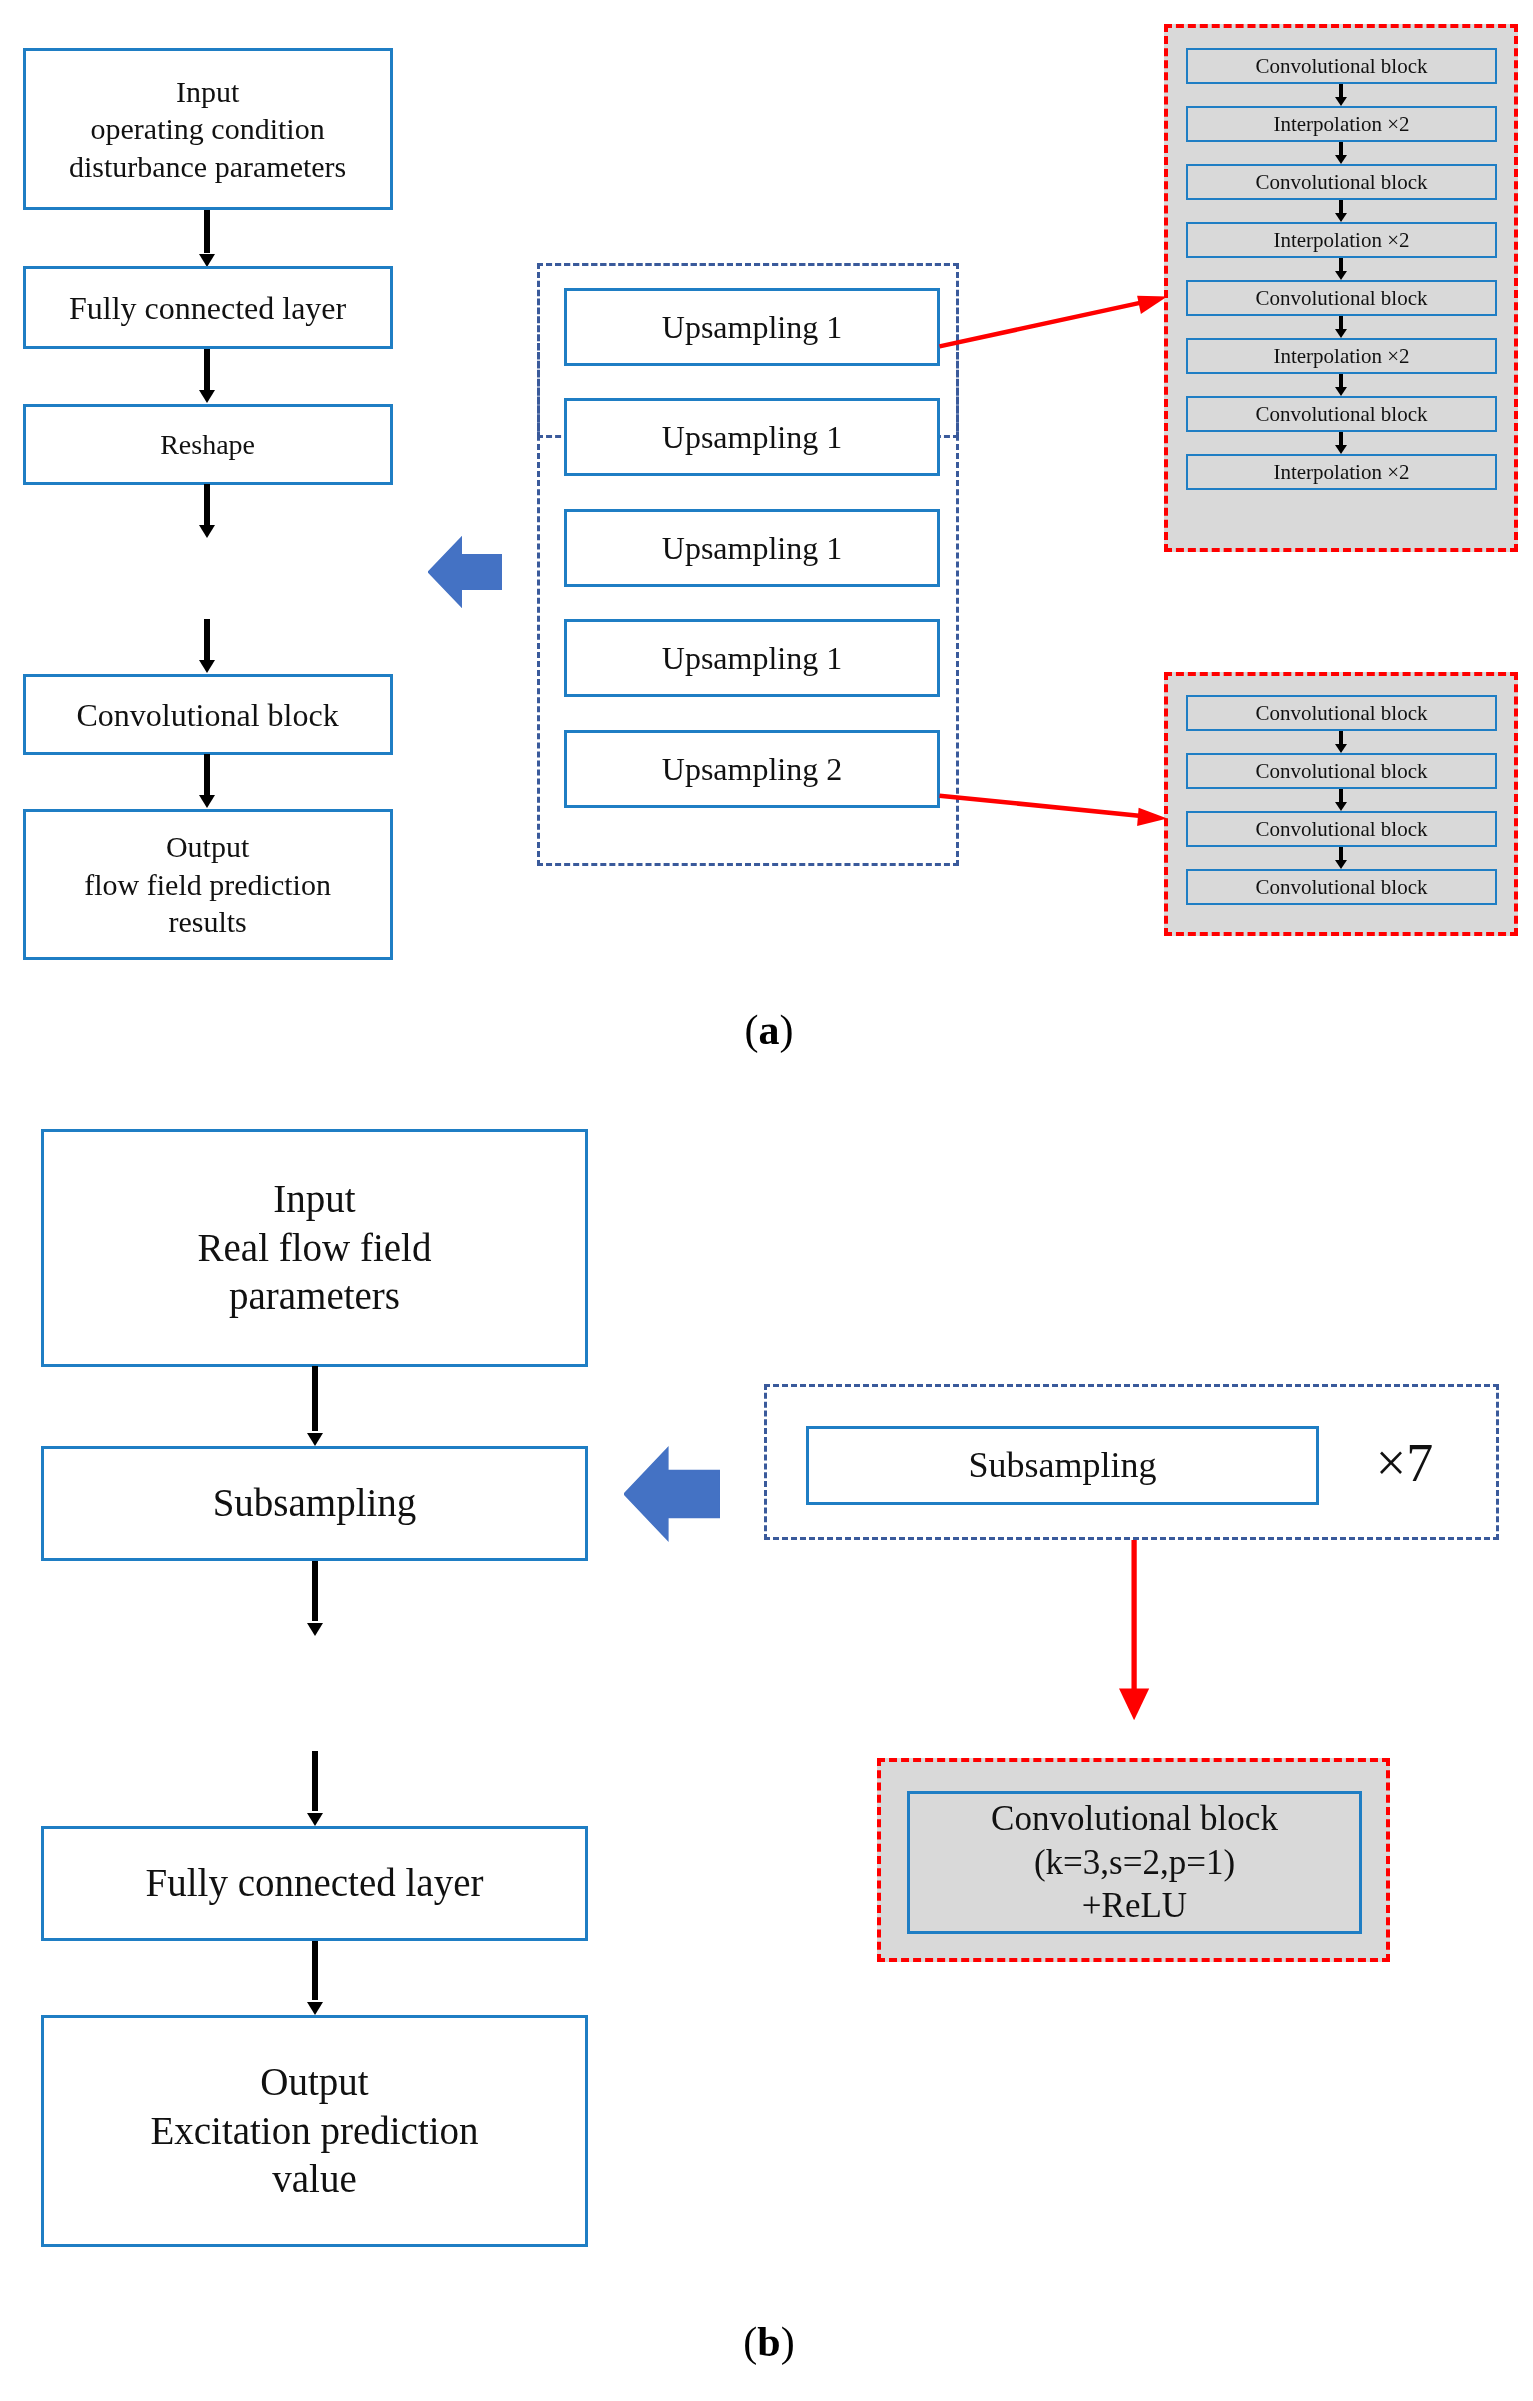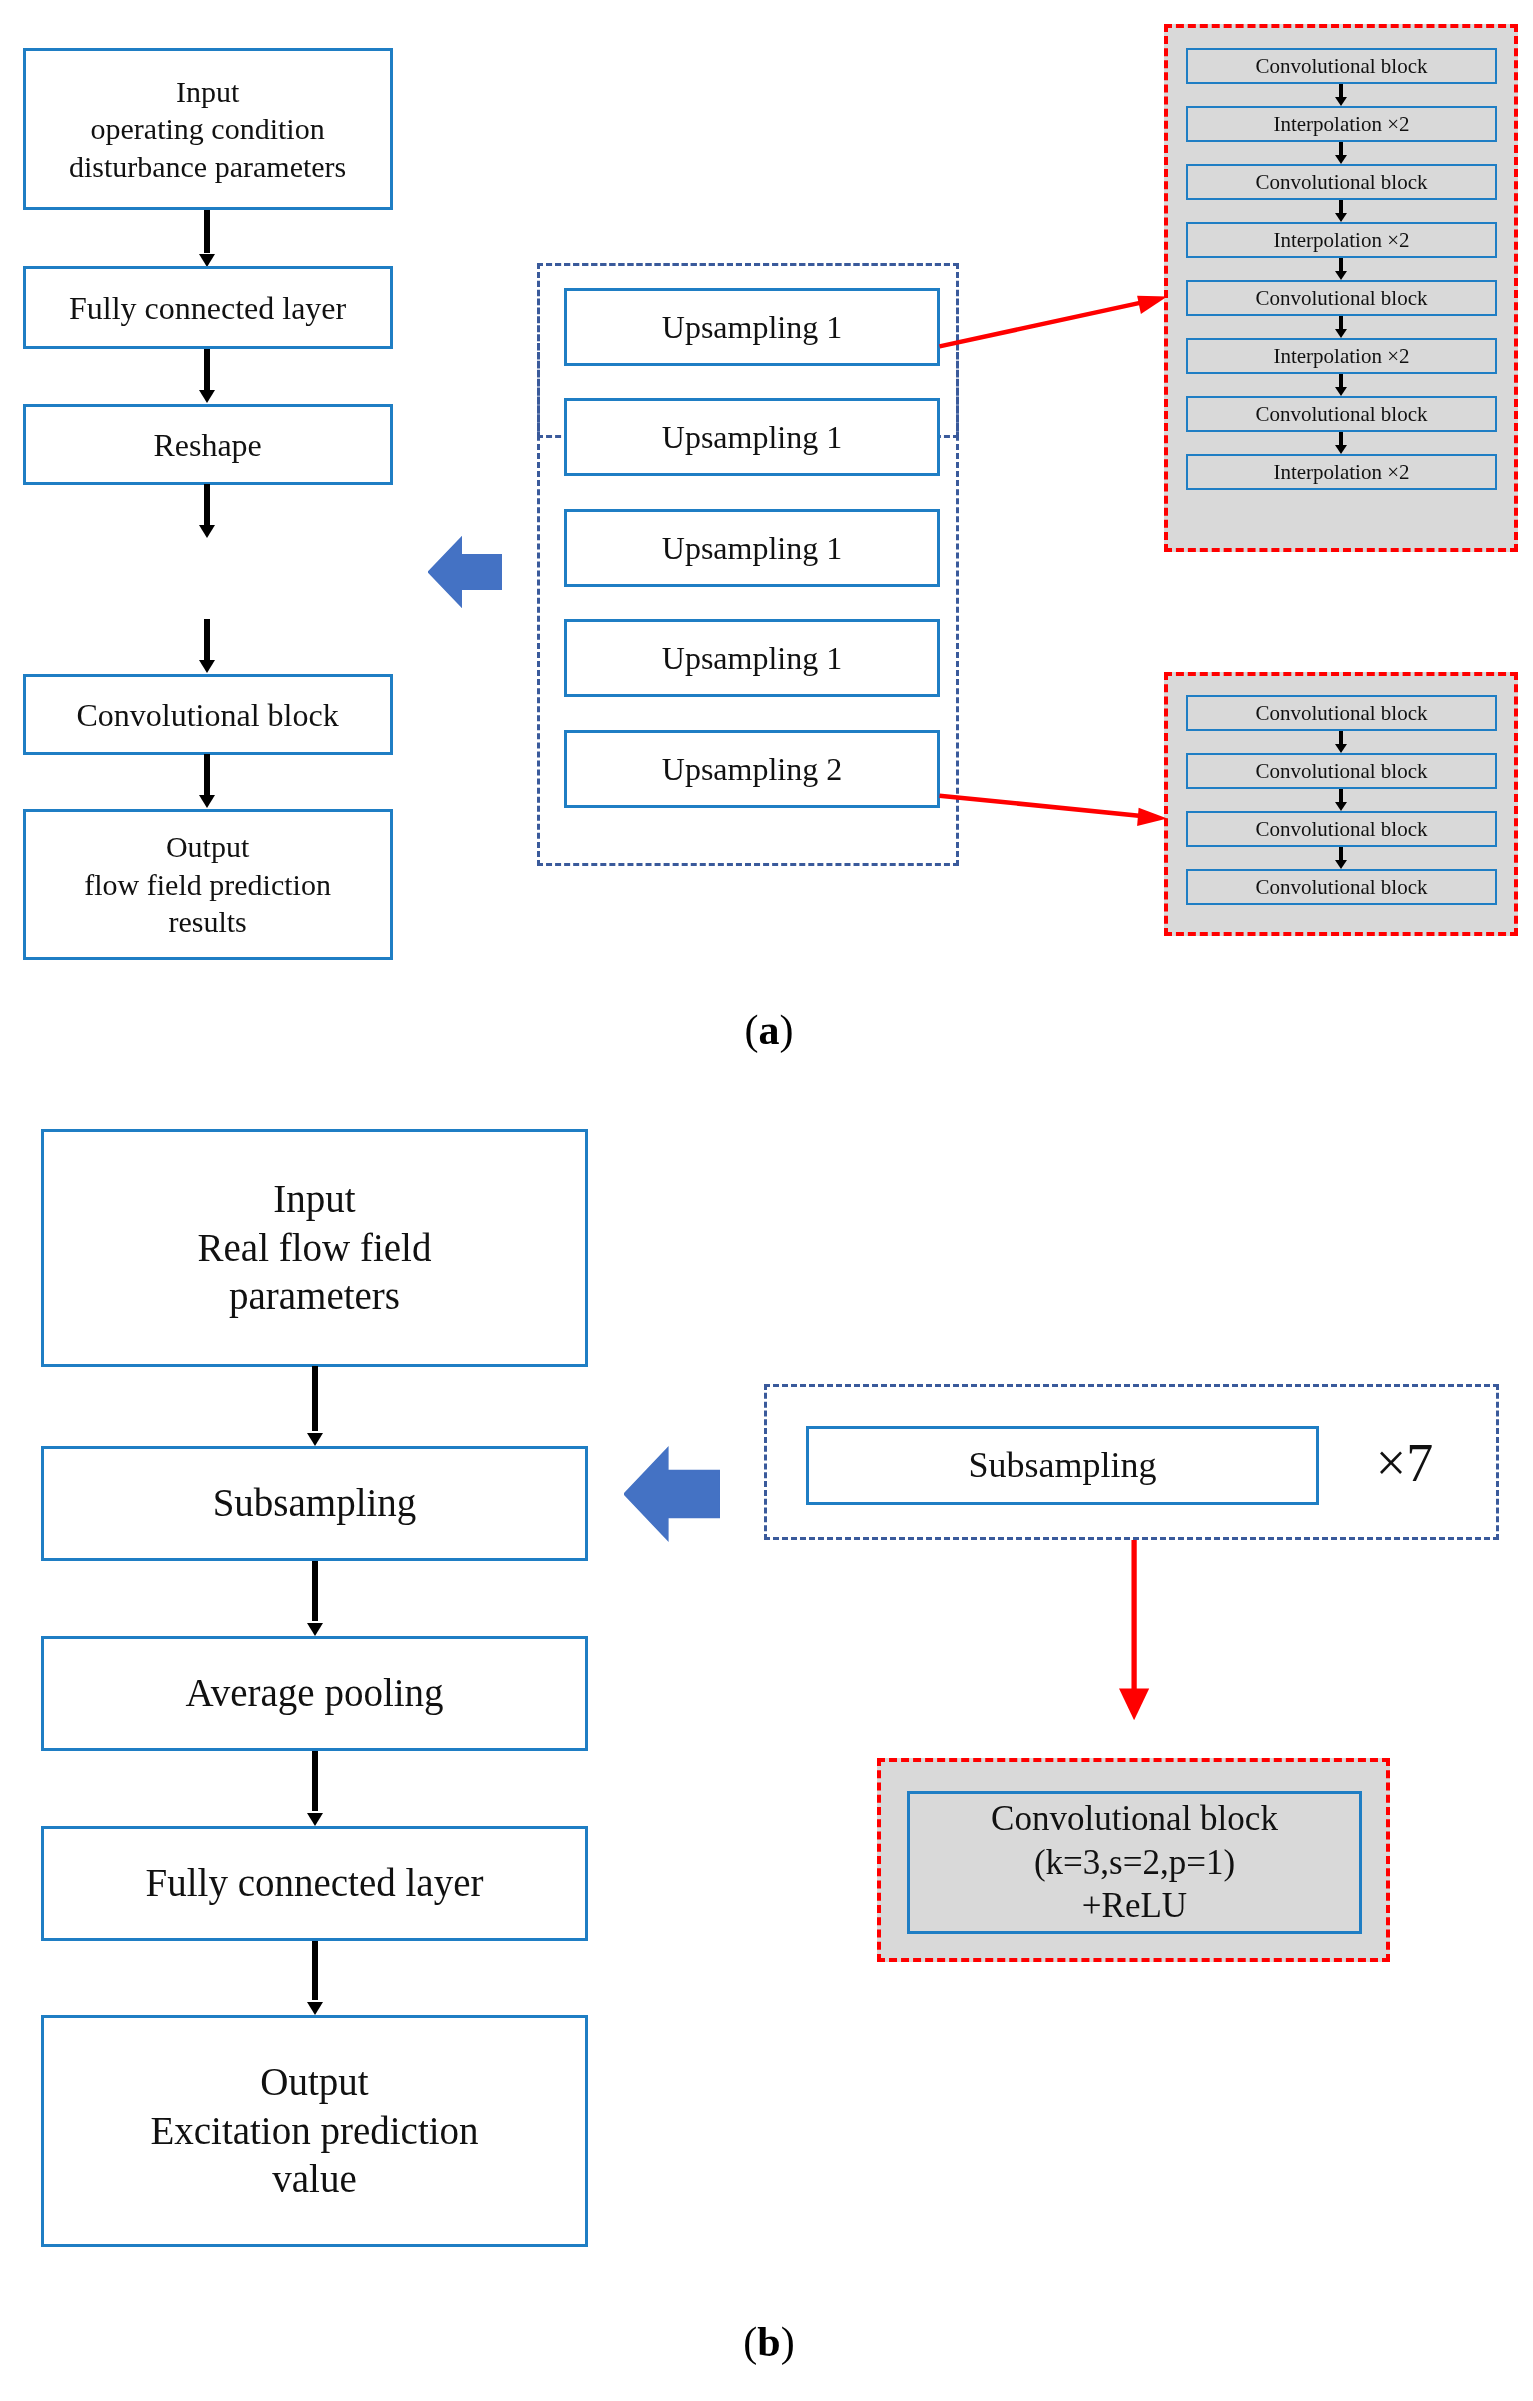--- a/index.html
+++ b/index.html
@@ -133,21 +133,21 @@
     <div class="head"></div>
   </div>
 
   <div class="box" style="left:22.6px; top:256px; width:370px; height:83px; font-size:32px;">Fully connected layer</div>
 
   <div class="varrow" style="left:207px; top:339px; height:54px;">
     <div class="shaft" style="height:41px;"></div>
     <div class="head"></div>
   </div>
 
-  <div class="box" style="left:22.6px; top:394px; width:370px; height:81px; font-size:32px;text-align:right;">Reshape</div>
+  <div class="box" style="left:22.6px; top:394px; width:370px; height:81px; font-size:28px;text-align:right;">Reshape</div>
 
   <div class="varrow" style="left:207px; top:474px; height:54px;">
     <div class="shaft" style="height:41px;"></div>
     <div class="head"></div>
   </div>
 
 
   <div class="varrow" style="left:207px; top:609px; height:54px;">
     <div class="shaft" style="height:41px;"></div>
     <div class="head"></div>
@@ -258,21 +258,20 @@
     <div class="head"></div>
   </div>
 
   <div class="box" style="left:41px; top:1436px; width:547px; height:115px; font-size:39px;">Subsampling</div>
 
   <div class="varrow" style="left:315px; top:1551px; height:75px;">
     <div class="shaft" style="height:60px;"></div>
     <div class="head"></div>
   </div>
 
-  <div class="box" style="left:41px; top:1626px; width:547px; height:115px; font-size:39px;">Average pooling</div>
 
   <div class="varrow" style="left:315px; top:1741px; height:75px;">
     <div class="shaft" style="height:60px;"></div>
     <div class="head"></div>
   </div>
 
   <div class="box" style="left:41px; top:1816px; width:547px; height:115px; font-size:39px;">Fully connected layer</div>
 
   <div class="varrow" style="left:315px; top:1931px; height:74px;">
     <div class="shaft" style="height:59px;"></div>

